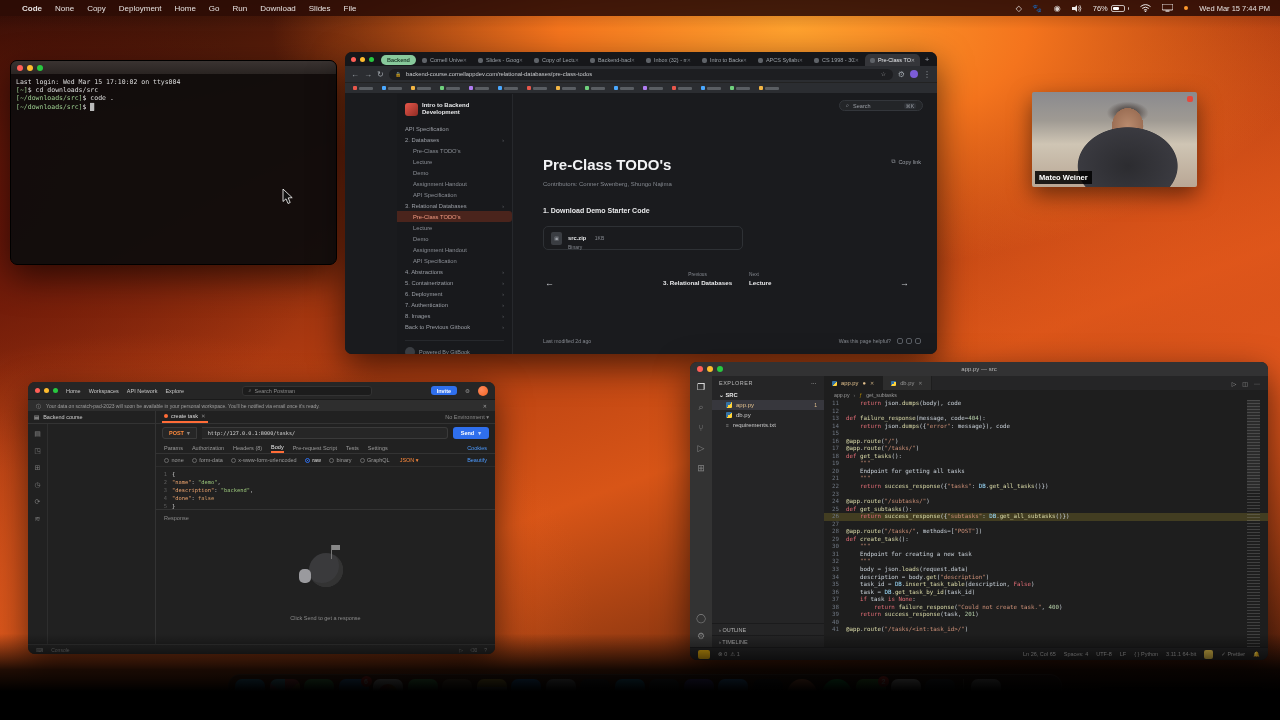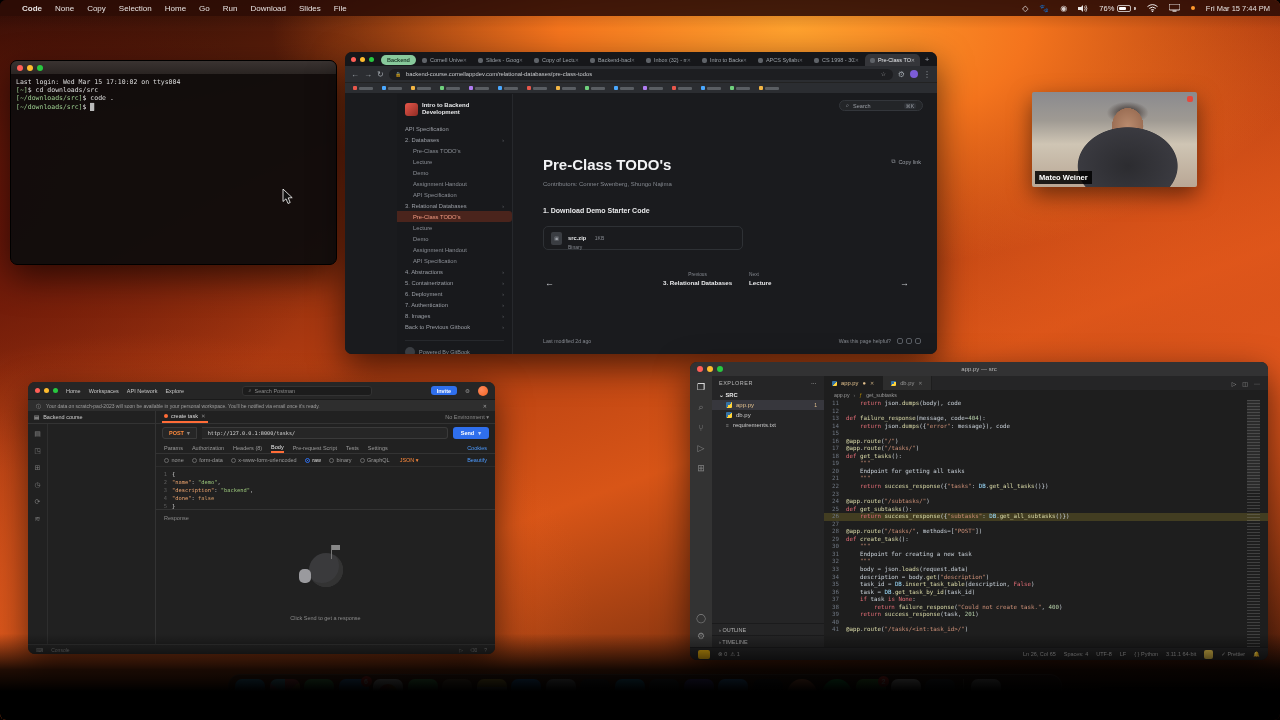--- a/index.html
+++ b/index.html
@@ -5,21 +5,20 @@
   * { margin:0; padding:0; box-sizing:border-box; }
   html,body { background:#000; }
   #screen { position:relative; width:1280px; height:720px; overflow:hidden;
     font-family:"Liberation Sans", sans-serif; color:#ddd;
     background:
       radial-gradient(900px 420px at 62% 4%, #ffa22e 0%, #f4741d 26%, rgba(244,116,29,0) 58%),
       radial-gradient(700px 600px at 101% 52%, #e2561c 0%, rgba(226,86,28,0) 60%),
       radial-gradient(800px 520px at 12% 86%, #e05a1e 0%, rgba(216,73,26,0) 55%),
       radial-gradient(640px 420px at -5% 30%, #6b1408 0%, rgba(107,20,8,0) 62%),
       linear-gradient(160deg, #2b0d06 0%, #a93810 38%, #d85517 60%, #1d0a06 100%);
-    border-radius: 6px;
   }
   #screen::after { content:""; position:absolute; inset:0; pointer-events:none;
     background:linear-gradient(180deg, rgba(0,0,0,.25) 0, transparent 4%, transparent 88%, rgba(0,0,0,.85) 93%, #000 96%); }
   .abs { position:absolute; }
   .win { position:absolute; border-radius:7px; box-shadow:0 12px 34px rgba(0,0,0,.6); overflow:hidden; }
   .lights { display:flex; gap:4px; align-items:center; }
   .lights i { width:6px; height:6px; border-radius:50%; display:block; }
   .lr { background:#ff5f57; } .ly { background:#febc2e; } .lg { background:#28c840; }
 
   
@@ -243,21 +242,21 @@
   #cursor { position:absolute; left:282px; top:189px; z-index:60; }
 </style>
 </head>
 <body>
 
 <div id="screen">
 
   <div id="menubar">
     <span class="apple"></span>
     <span class="menu-item bold">Code</span>
-    <span id="menu-items"><span class="menu-item">None</span><span class="menu-item">Copy</span><span class="menu-item">Selection</span><span class="menu-item">Home</span><span class="menu-item">Go</span><span class="menu-item">Run</span><span class="menu-item">Download</span><span class="menu-item">Slides</span><span class="menu-item">File</span></span>
+    <span id="menu-items"><span class="menu-item">None</span><span class="menu-item">Copy</span><span class="menu-item">Deployment</span><span class="menu-item">Home</span><span class="menu-item">Go</span><span class="menu-item">Run</span><span class="menu-item">Download</span><span class="menu-item">Slides</span><span class="menu-item">File</span></span>
     <div id="mb-right">
       <span class="mb-glyph">◇</span>
       <span class="mb-glyph">🐾</span>
       <span class="mb-glyph">◉</span>
       <svg width="10" height="9" viewBox="0 0 10 9">
           <polygon points="0,3 3,3 5,1 5,8 3,6 0,6" fill="#fff" opacity=".9"></polygon>
           <path d="M6.5 2.5 Q8 4.5 6.5 6.5 M7.8 1.2 Q10 4.5 7.8 7.8" stroke="#fff" stroke-width=".8" fill="none" opacity=".9"></path>
         </svg>
       <span class="batt">
         <span>76%</span>
@@ -268,21 +267,21 @@
       </span>
       <svg width="11" height="8" viewBox="0 0 11 8">
           <path d="M0.5 2.6 Q5.5 -1.4 10.5 2.6 M2.2 4.4 Q5.5 1.8 8.8 4.4 M3.9 6.1 Q5.5 4.9 7.1 6.1" stroke="#fff" stroke-width="1" fill="none" opacity=".9"></path>
           <circle cx="5.5" cy="7.3" r=".8" fill="#fff" opacity=".9"></circle>
         </svg>
       <svg width="11" height="8" viewBox="0 0 11 8">
           <rect x="0" y="0" width="11" height="6" rx="1" stroke="#fff" stroke-width="1" fill="none" opacity=".85"></rect>
           <rect x="3.5" y="6.5" width="4" height="1.2" fill="#fff" opacity=".85"></rect>
         </svg>
       <span class="rec-dot"></span>
-      <span>Fri Mar 15  7:44 PM</span>
+      <span>Wed Mar 15  7:44 PM</span>
     </div>
   </div>
 
   <div class="win" id="terminal">
     <div id="term-title">
       <div class="lights">
           <i class="lr"></i>
           <i class="ly"></i>
           <i class="lg"></i>
         </div>

